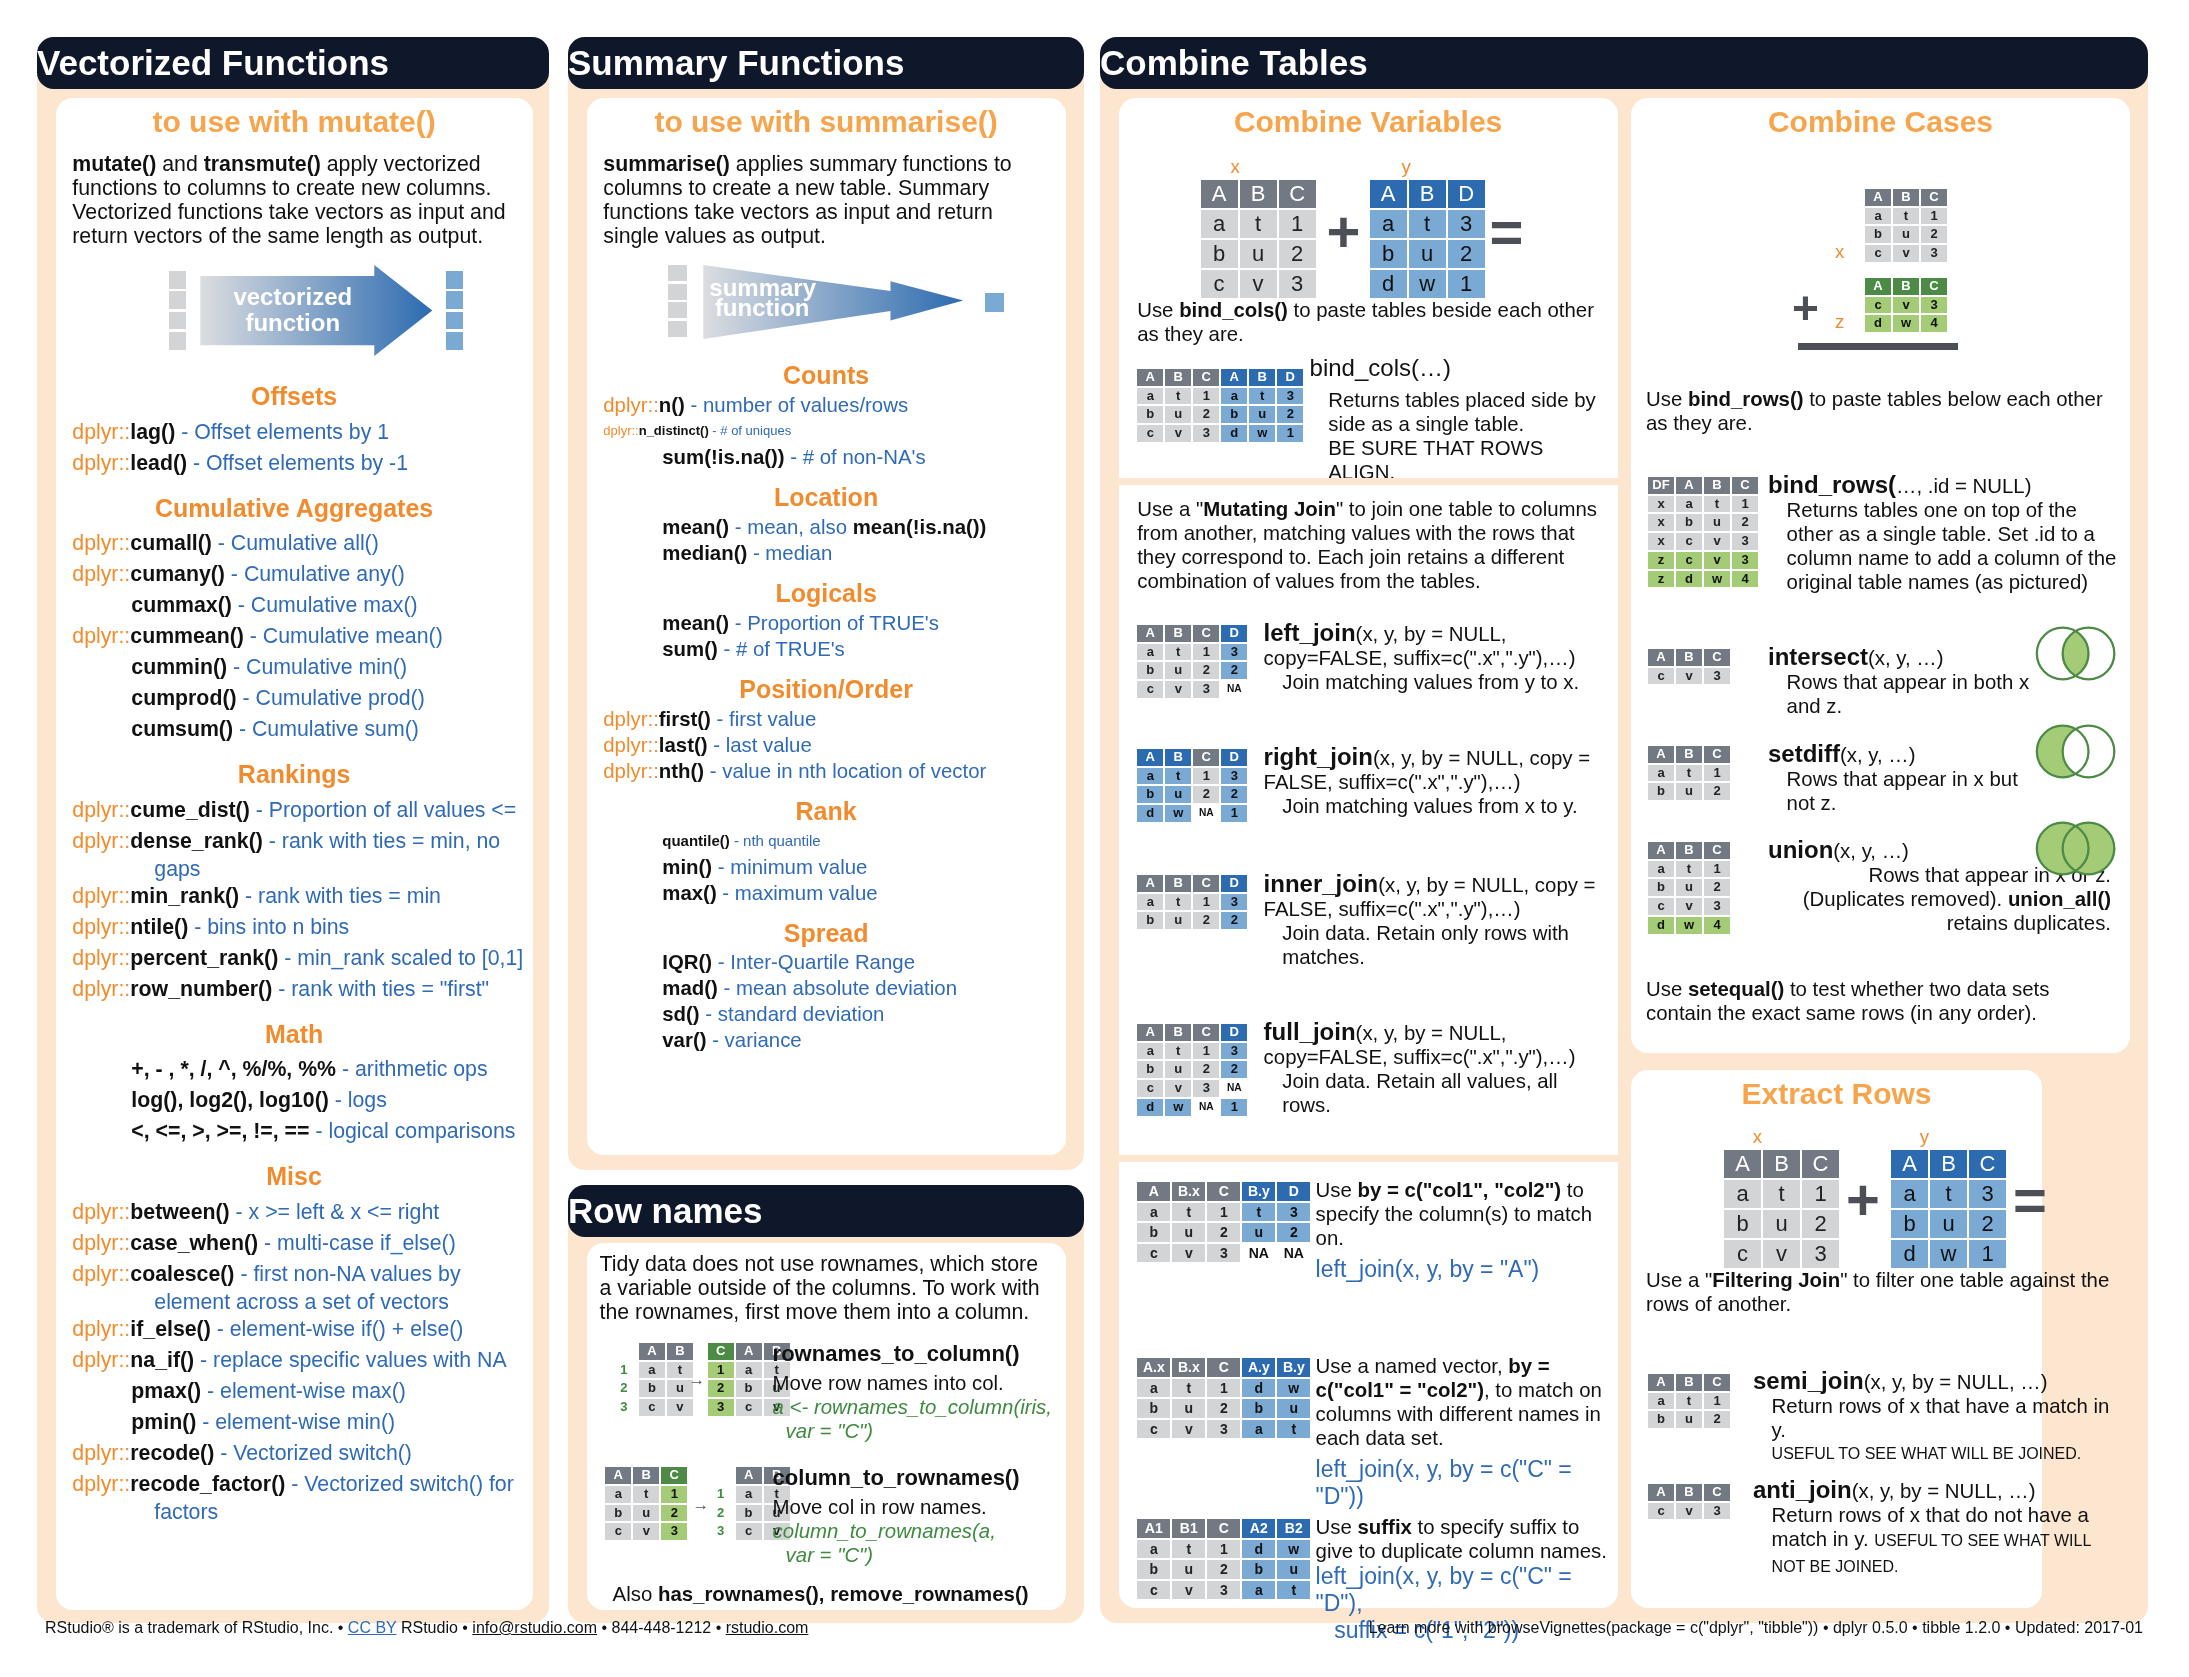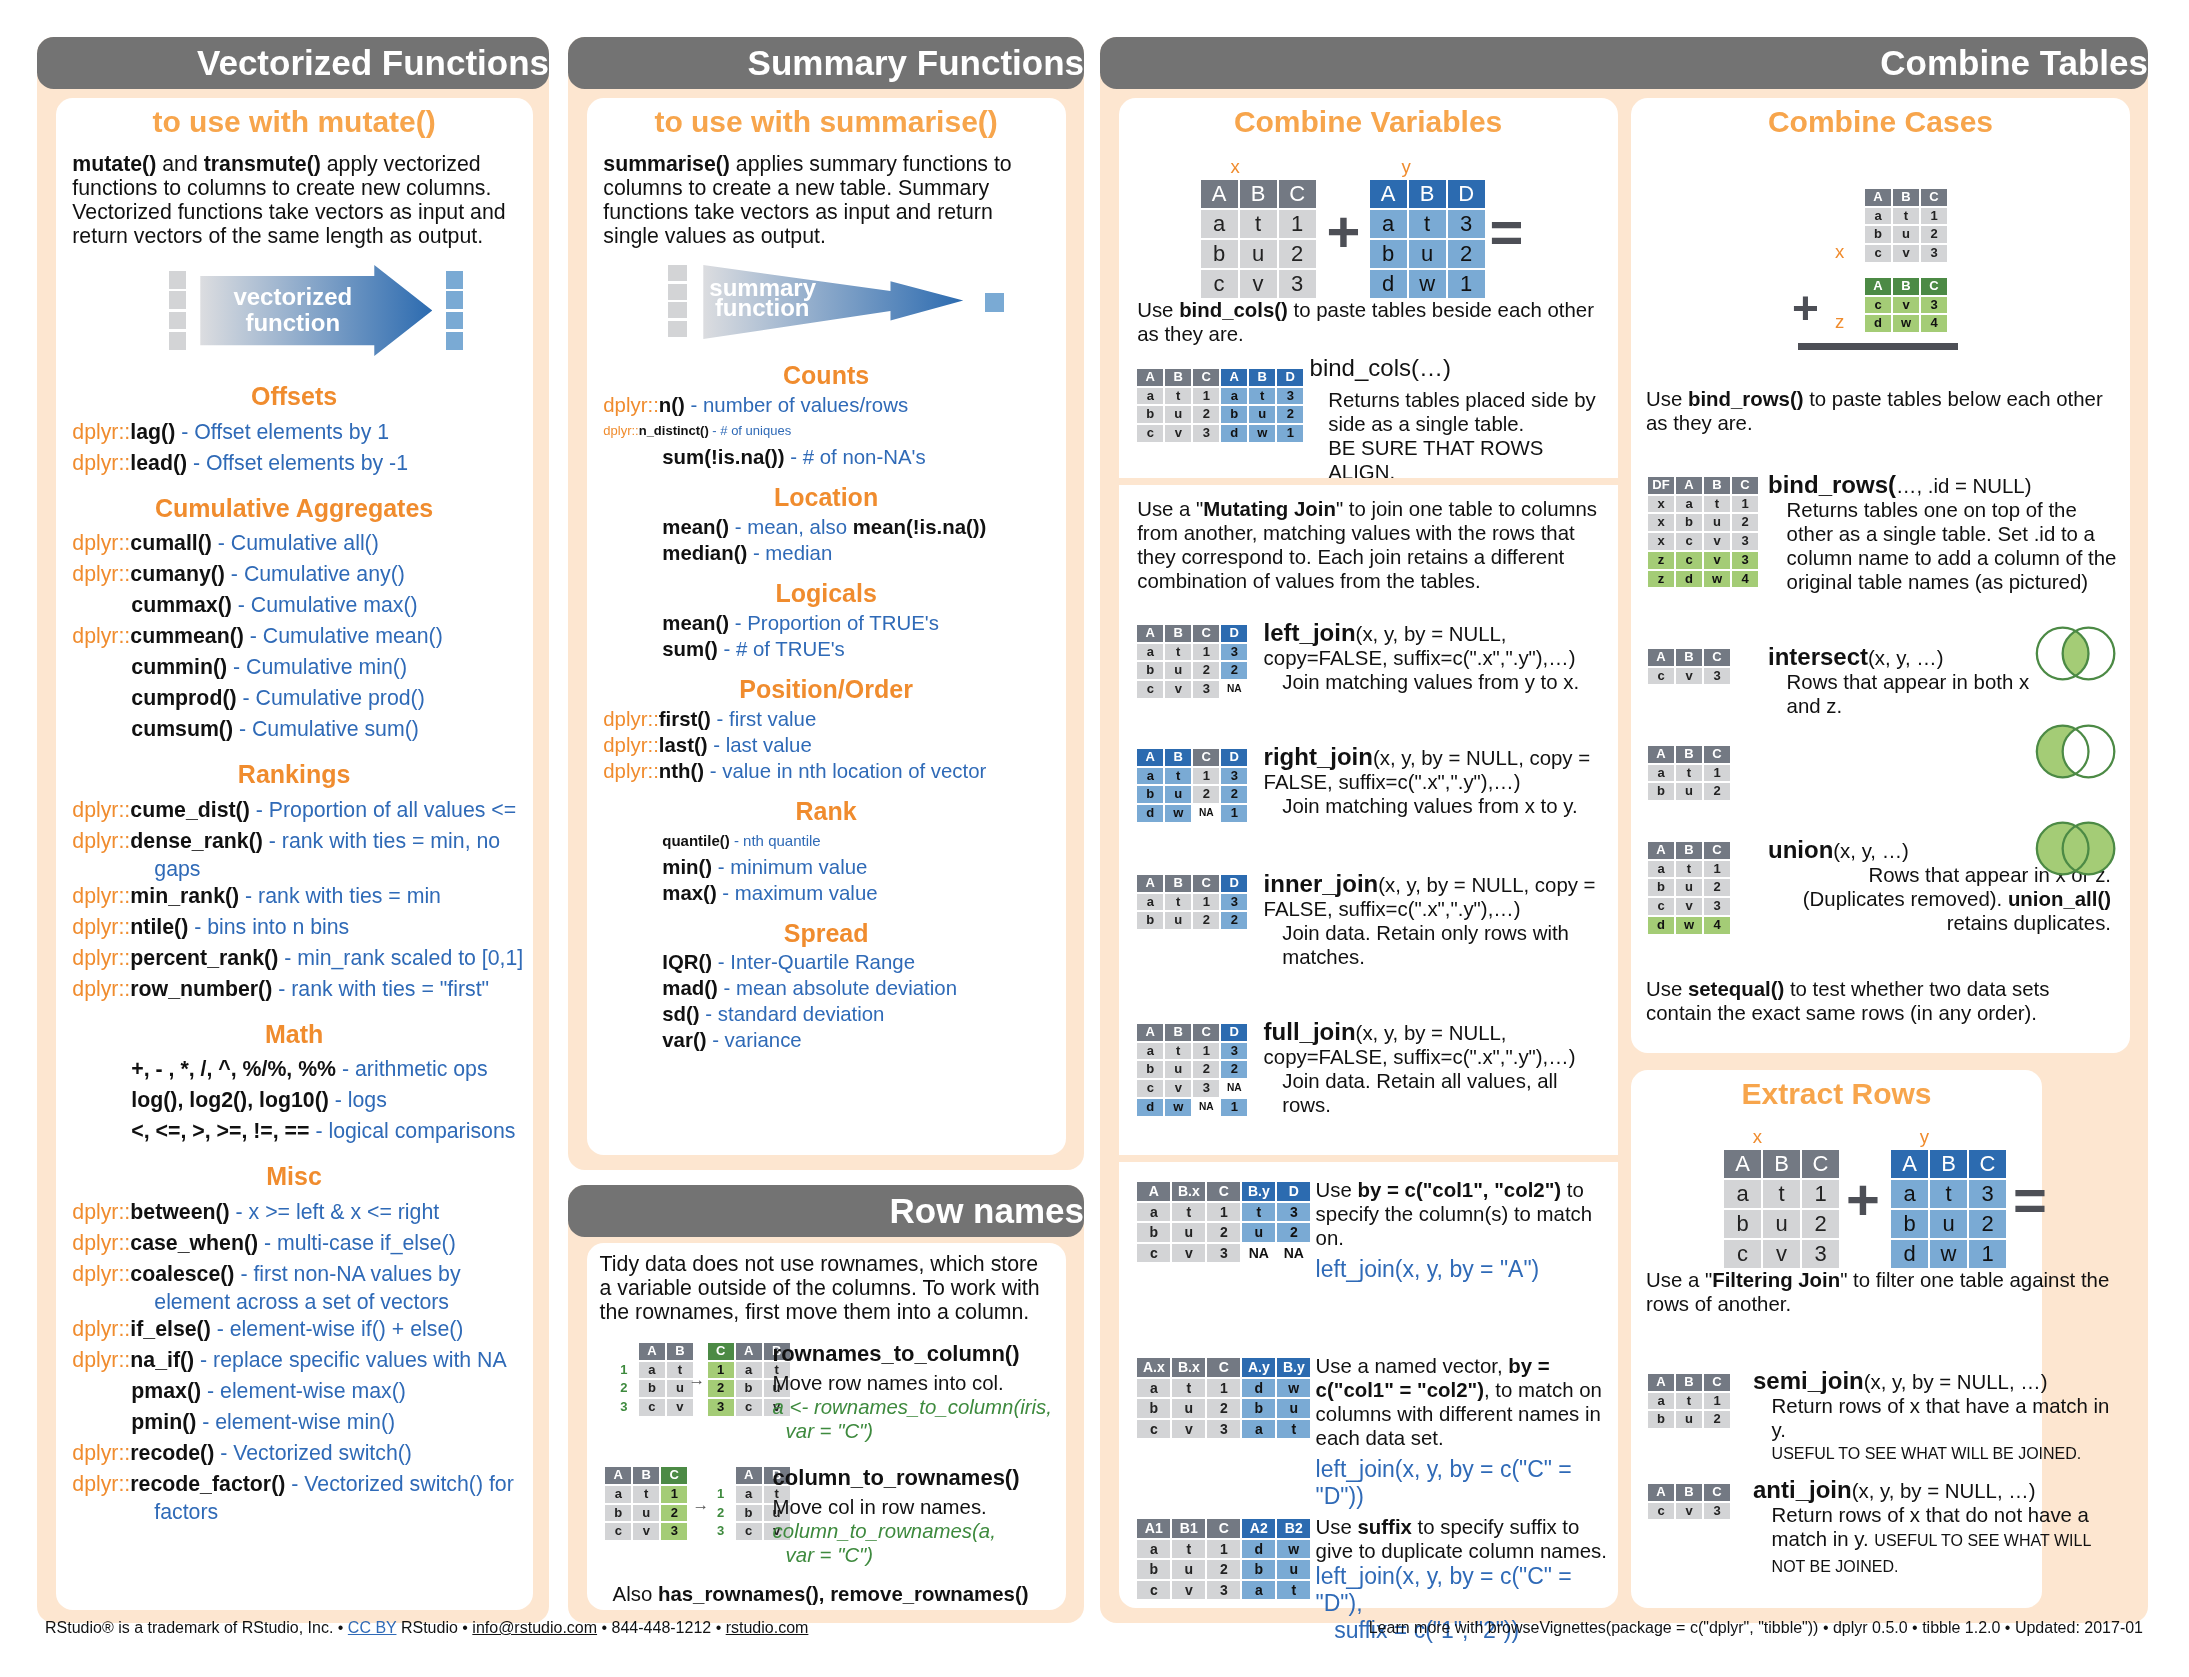--- a/index.html
+++ b/index.html
@@ -1,20 +1,20 @@
 <!DOCTYPE html>
 <html style="font-size:15px"><head>
 <meta charset="utf-8">
 <style>
   * { box-sizing: border-box; margin: 0; padding: 0; }
   html, body { width: 2189px; height: 1677px; background: #ffffff; overflow: hidden; }
   body { font-family: "Liberation Sans", sans-serif; color: #111; position: relative; }
 
   .col { position: absolute; top: 37px; background: #fde6d0; border-radius: 16.7px; }
-  .col-head { background: #737373; color: #fff; border-radius: 16.7px; height: 52px; font-weight: bold; font-size: 35px; text-align: right; line-height: 52px; }
+  .col-head { background: #0f172a; color: #fff; border-radius: 16.7px; height: 52px; font-weight: bold; font-size: 35px; text-align: left; line-height: 52px; }
   .panel { position: absolute; background: #fff; border-radius: 16.7px; }
 
   .sub-title { color: #f7a54c; font-weight: bold; font-size: 30px; text-align: center; }
   .sec-title { color: #f08c2e; font-weight: bold; font-size: 25px; text-align: center; margin-top: 15px; margin-bottom: 5.6px; }
   .intro { font-size: 21.3px; line-height: 24px; color: #111; }
   .intro b { font-weight: bold; }
 
   .fn { font-size: 21.3px; line-height: 31px; white-space: nowrap; }
   .fn.wrap { white-space: normal; }
   .fn .ns { color: #f08c2e; }
@@ -815,20 +815,24 @@
               <td class="cg">1</td>
             </tr>
             <tr>
               <td class="cg">b</td>
               <td class="cg">u</td>
               <td class="cg">2</td>
             </tr>
           </tbody>
         </table>
     </div>
+    <div class="ab" style="left:137px; top:644px; width:278px;">
+      <div class="txt"><b class="fhead" style="font-weight:bold;">setdiff</b><span>(x, y, …)</span></div>
+      <div class="txt" style="padding-left:18.6px;">Rows that appear in x but not z.</div>
+    </div>
     <svg class="ab" style="left:404px; top:623px;" width="83" height="61" viewBox="0 0 90 66">
       <circle cx="30" cy="33" r="28" fill="#a4cc76"></circle>
       <circle cx="58" cy="33" r="28" fill="#fff"></circle>
       <circle cx="30" cy="33" r="28" fill="none" stroke="#4c8a45" stroke-width="2.5"></circle>
       <circle cx="58" cy="33" r="28" fill="none" stroke="#4c8a45" stroke-width="2.5"></circle>
     </svg>
 
     <div class="ab" style="left:15px; top:742px;">
       <table class="mt sm">
           <tbody>

